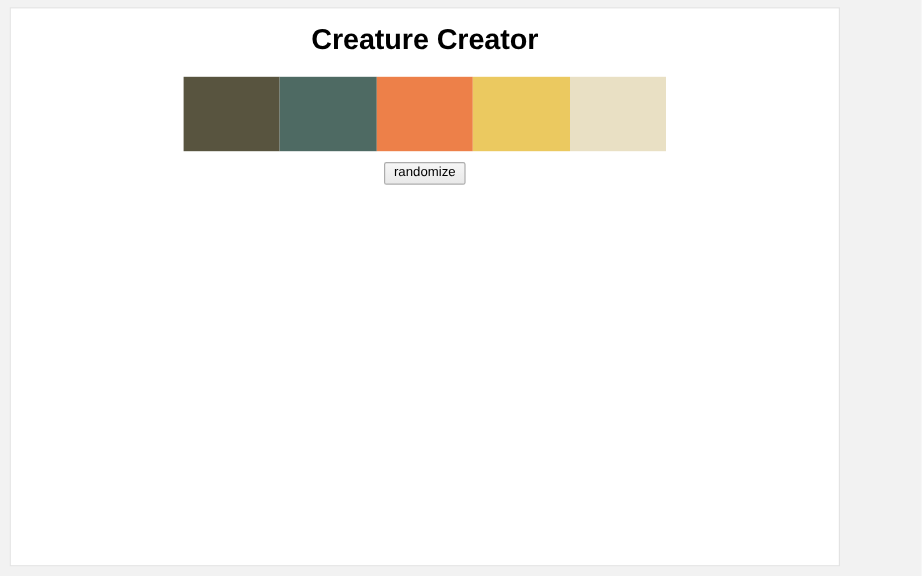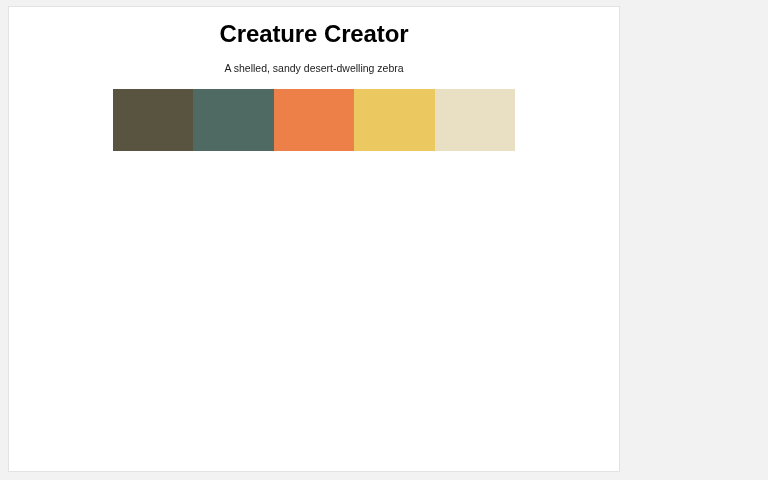--- a/index.html
+++ b/index.html
@@ -13,21 +13,21 @@
   body {
     background: #f2f2f2;
     font-family: "Liberation Sans", sans-serif;
     -webkit-font-smoothing: antialiased;
   }
 
   .browser-page {
     position: absolute;
     left: 8px;
     top: 6px;
-    width: 612px;
+    width: 692px;
     height: 466px;
     background: #ffffff;
     border: 1px solid #e3e3e3;
     overflow: hidden;
   }
 
   .content {
     width: 100%;
     padding-top: 13px;
     text-align: center;
@@ -89,26 +89,28 @@
 </style>
 </head>
 <body style="background: rgb(242, 242, 242);">
 
 <div class="browser-page" style="background: rgb(255, 255, 255);">
   <div class="content">
 
     <h1 class="page-title">Creature Creator</h1>
 
     <p class="description">
-      <span class="desc-line">A shelled, sandy desert-dwelling zebra</span>
     </p>
 
     <div class="palette">
       <div class="swatch" style="background-color: rgb(88, 84, 63);"></div>
       <div class="swatch" style="background-color: rgb(78, 106, 99);"></div>
       <div class="swatch" style="background-color: rgb(237, 128, 73);"></div>
       <div class="swatch" style="background-color: rgb(235, 201, 96);"></div>
       <div class="swatch" style="background-color: rgb(233, 224, 196);"></div>
     </div>
 
+    <div class="randomize-row">
+      <button class="randomize-button" type="button">randomize</button>
+    </div>
 
   </div>
 </div>
 
 </body></html>

